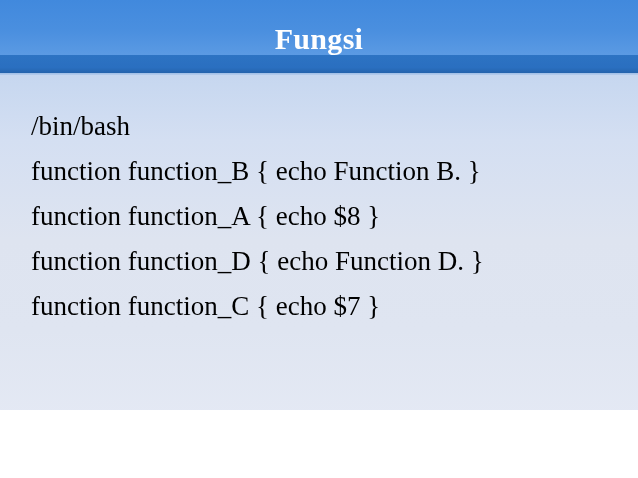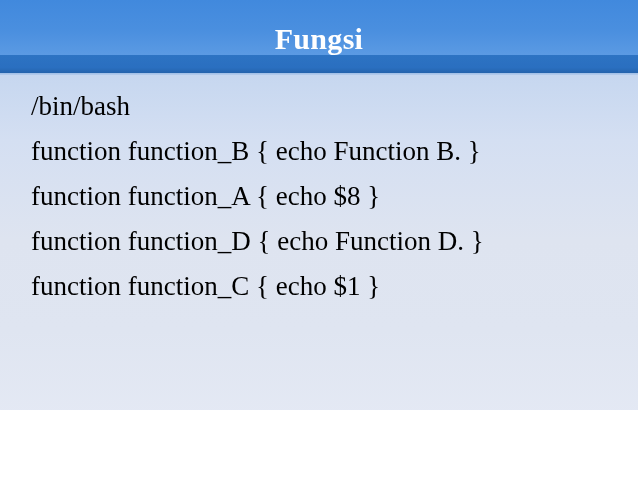--- a/index.html
+++ b/index.html
@@ -65,21 +65,21 @@
     font-weight: bold;
     letter-spacing: 0.3px;
     line-height: 34px;
     white-space: nowrap;
   }
 
   
   #body-content {
     position: absolute;
     left: 31px;
-    top: 84px;
+    top: 104px;
     width: 580px;
   }
   .body-line {
     color: #000000;
     font-size: 27px;
     line-height: 45px;
     white-space: nowrap;
     font-weight: normal;
   }
 </style>
@@ -92,16 +92,16 @@
   <div id="title-bar-dark"></div>
   <div id="title-bar-underline"></div>
 
   <div id="slide-title">Fungsi</div>
 
   <div id="body-content">
     <div class="body-line">/bin/bash</div>
     <div class="body-line">function function_B { echo Function B. }</div>
     <div class="body-line">function function_A { echo $8 }</div>
     <div class="body-line">function function_D { echo Function D. }</div>
-    <div class="body-line">function function_C { echo $1 }</div>
+    <div class="body-line">function function_C { echo $7 }</div>
   </div>
 
 </div>
 
 </body></html>

